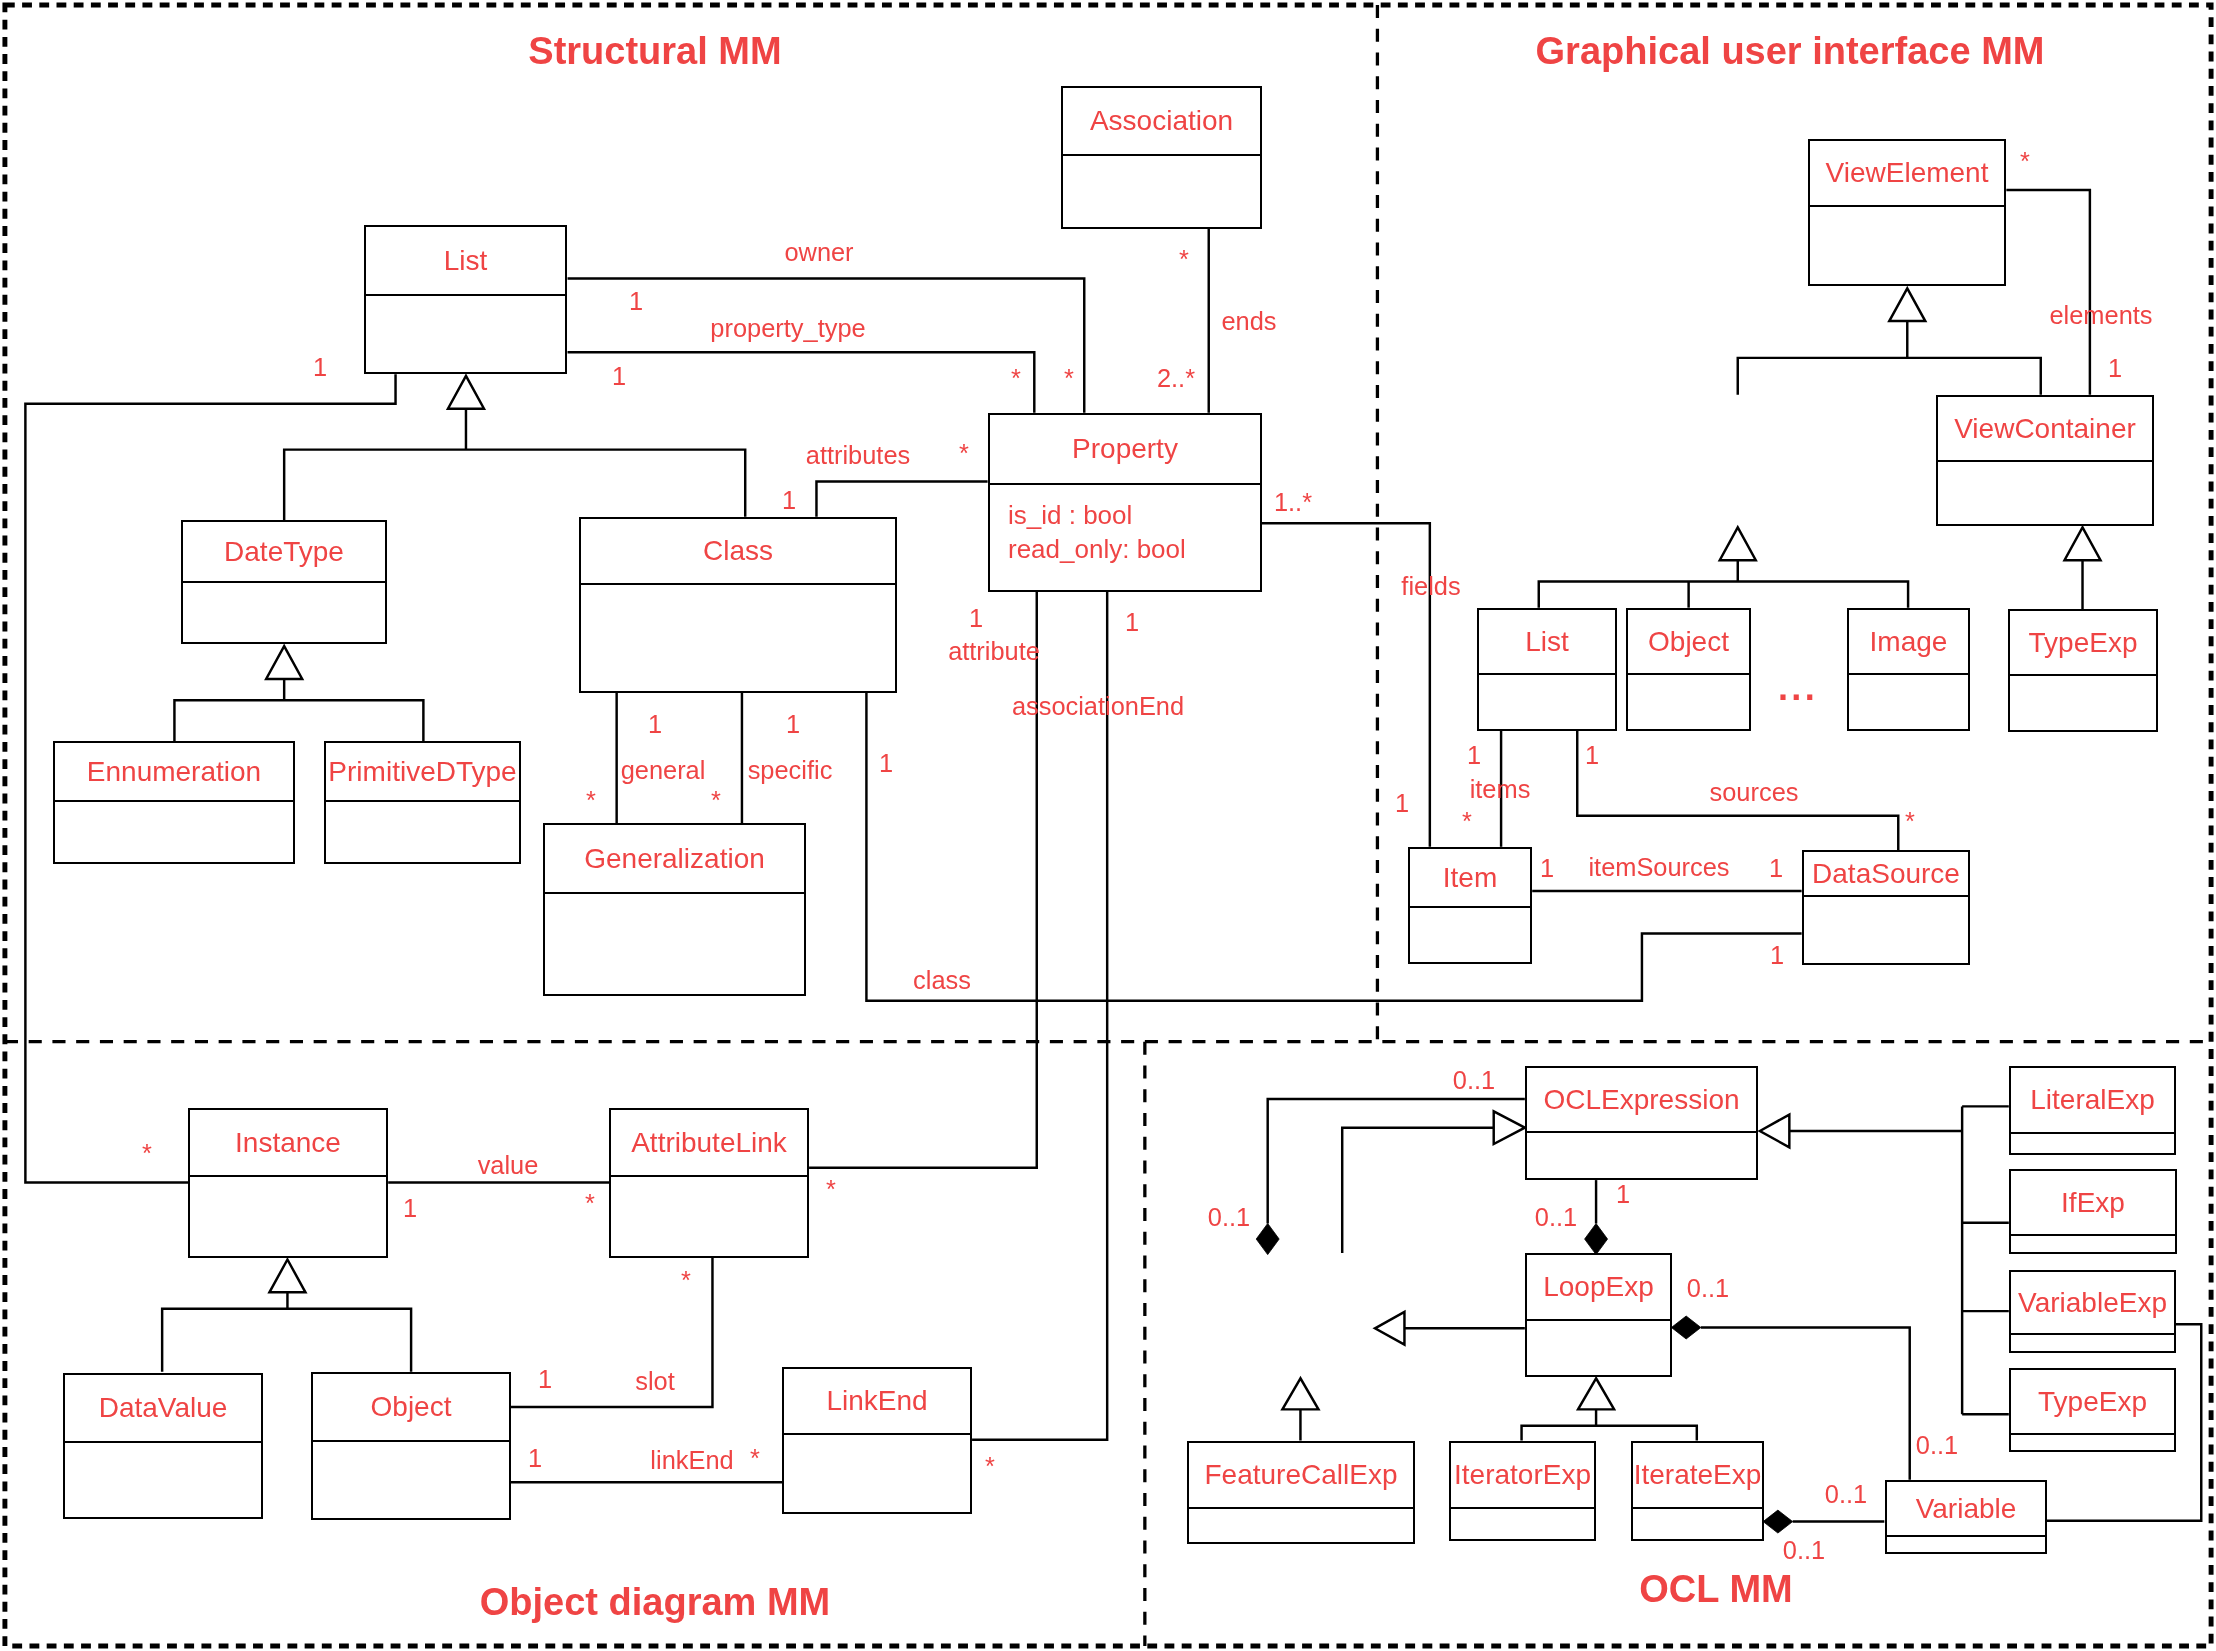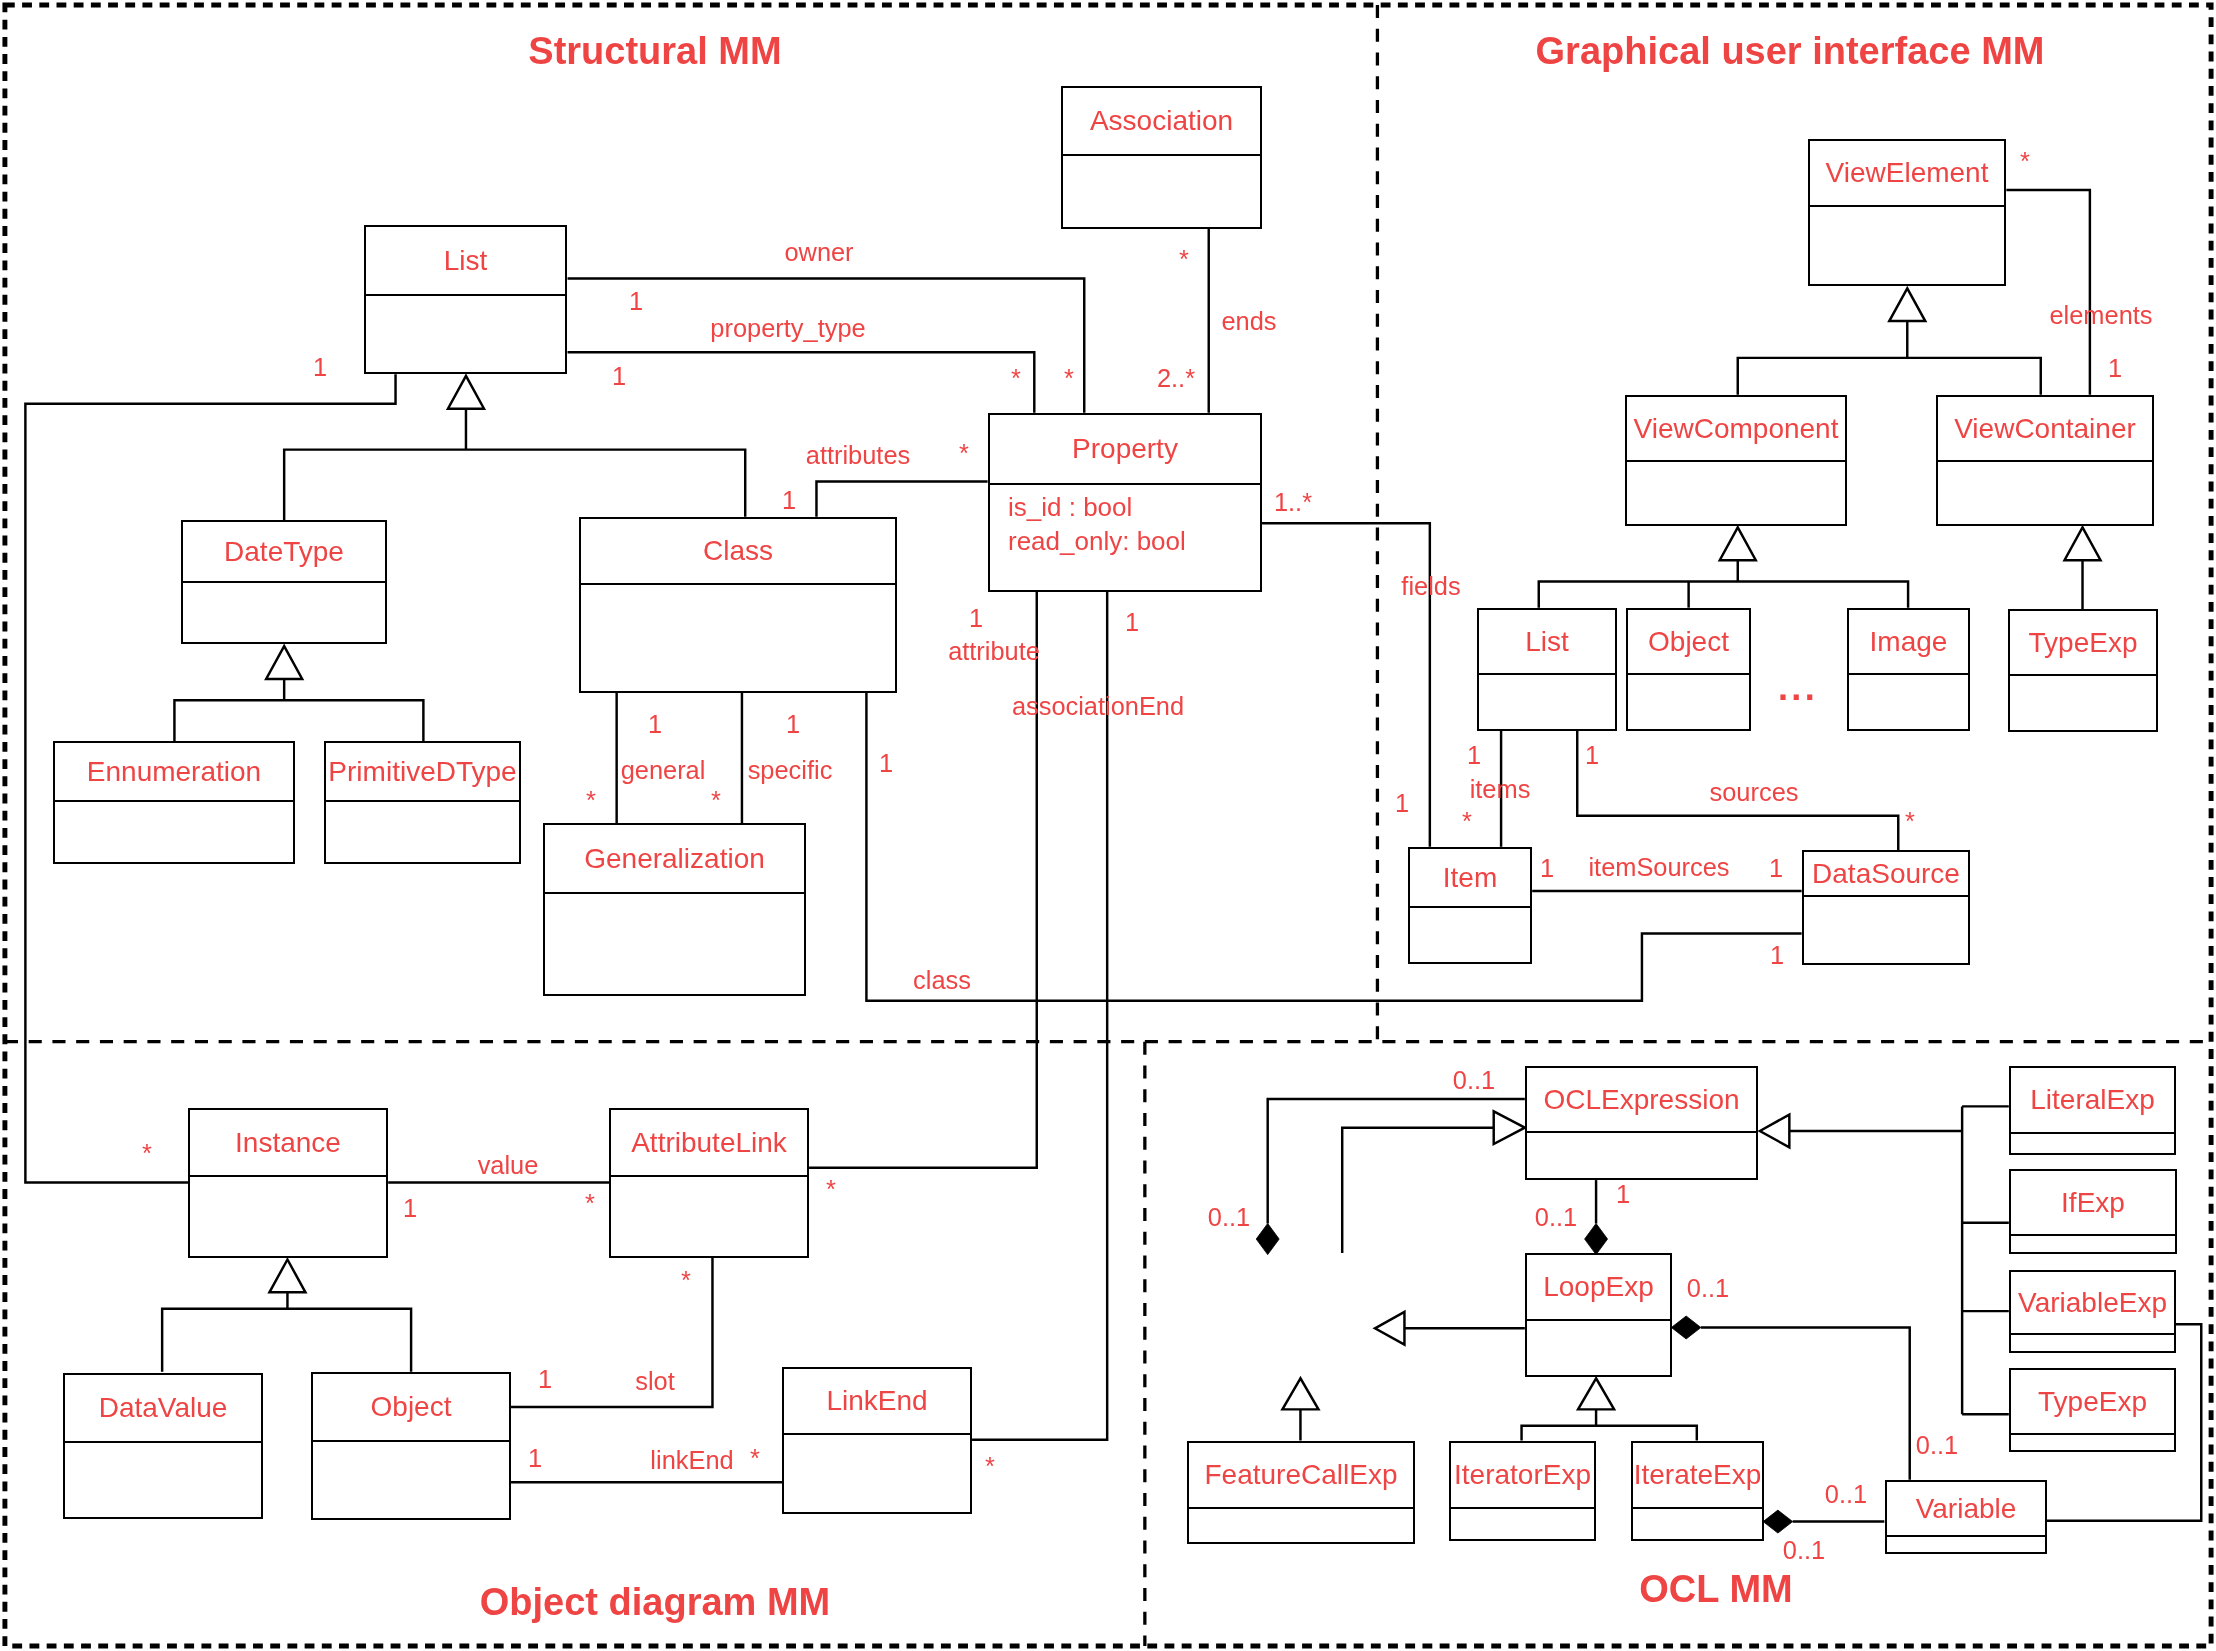--- a/index.html
+++ b/index.html
@@ -3,21 +3,21 @@
 <meta charset="utf-8">
 <style>
   html,body{margin:0;padding:0;background:#ffffff;}
   .canvas{position:relative;width:2216px;height:1651px;background:#ffffff;
           font-family:"Liberation Sans", sans-serif;color:#ef4444;overflow:hidden;}
   svg.layer{position:absolute;left:0;top:0;width:2216px;height:1651px;}
   .box{position:absolute;border:2.5px solid #000;background:#fff;box-sizing:border-box;
        display:flex;flex-direction:column;}
   .bn{border-bottom:2.5px solid #000;display:flex;align-items:center;justify-content:center;
       font-size:28px;white-space:nowrap;overflow:hidden;}
-  .ba{flex:1;display:flex;flex-direction:column;justify-content:flex-start;padding-top:5px;}
+  .ba{flex:1;display:flex;flex-direction:column;justify-content:flex-start;padding-top:13px;}
   .attrline{font-size:26px;padding-left:18px;line-height:1.32;white-space:nowrap;}
   .lbl{position:absolute;transform:translate(-50%,-50%);font-size:25.4px;white-space:nowrap;}
   .ttl{position:absolute;transform:translate(-50%,-50%);font-weight:bold;font-size:38px;white-space:nowrap;}
 </style>
 </head>
 <body>
 
 <div class="canvas">
 
   <svg class="layer" viewBox="0 0 2706 2016">
@@ -141,24 +141,20 @@
   </div>
   <div class="box" style="left:543px;top:823px;width:263px;height:173px">
     <div class="bn" style="height:67px">Generalization</div>
     <div class="ba"></div>
   </div>
 
   <div class="box" style="left:1808px;top:139px;width:198px;height:147px">
     <div class="bn" style="height:64px">ViewElement</div>
     <div class="ba"></div>
   </div>
-  <div class="box" style="left:1625px;top:395px;width:222px;height:131px">
-    <div class="bn" style="height:63px">ViewComponent</div>
-    <div class="ba"></div>
-  </div>
   <div class="box" style="left:1936px;top:395px;width:218px;height:131px">
     <div class="bn" style="height:63px">ViewContainer</div>
     <div class="ba"></div>
   </div>
   <div class="box" style="left:1477px;top:608px;width:140px;height:123px">
     <div class="bn" style="height:63px">List</div>
     <div class="ba"></div>
   </div>
   <div class="box" style="left:1626px;top:608px;width:125px;height:123px">
     <div class="bn" style="height:63px">Object</div>

